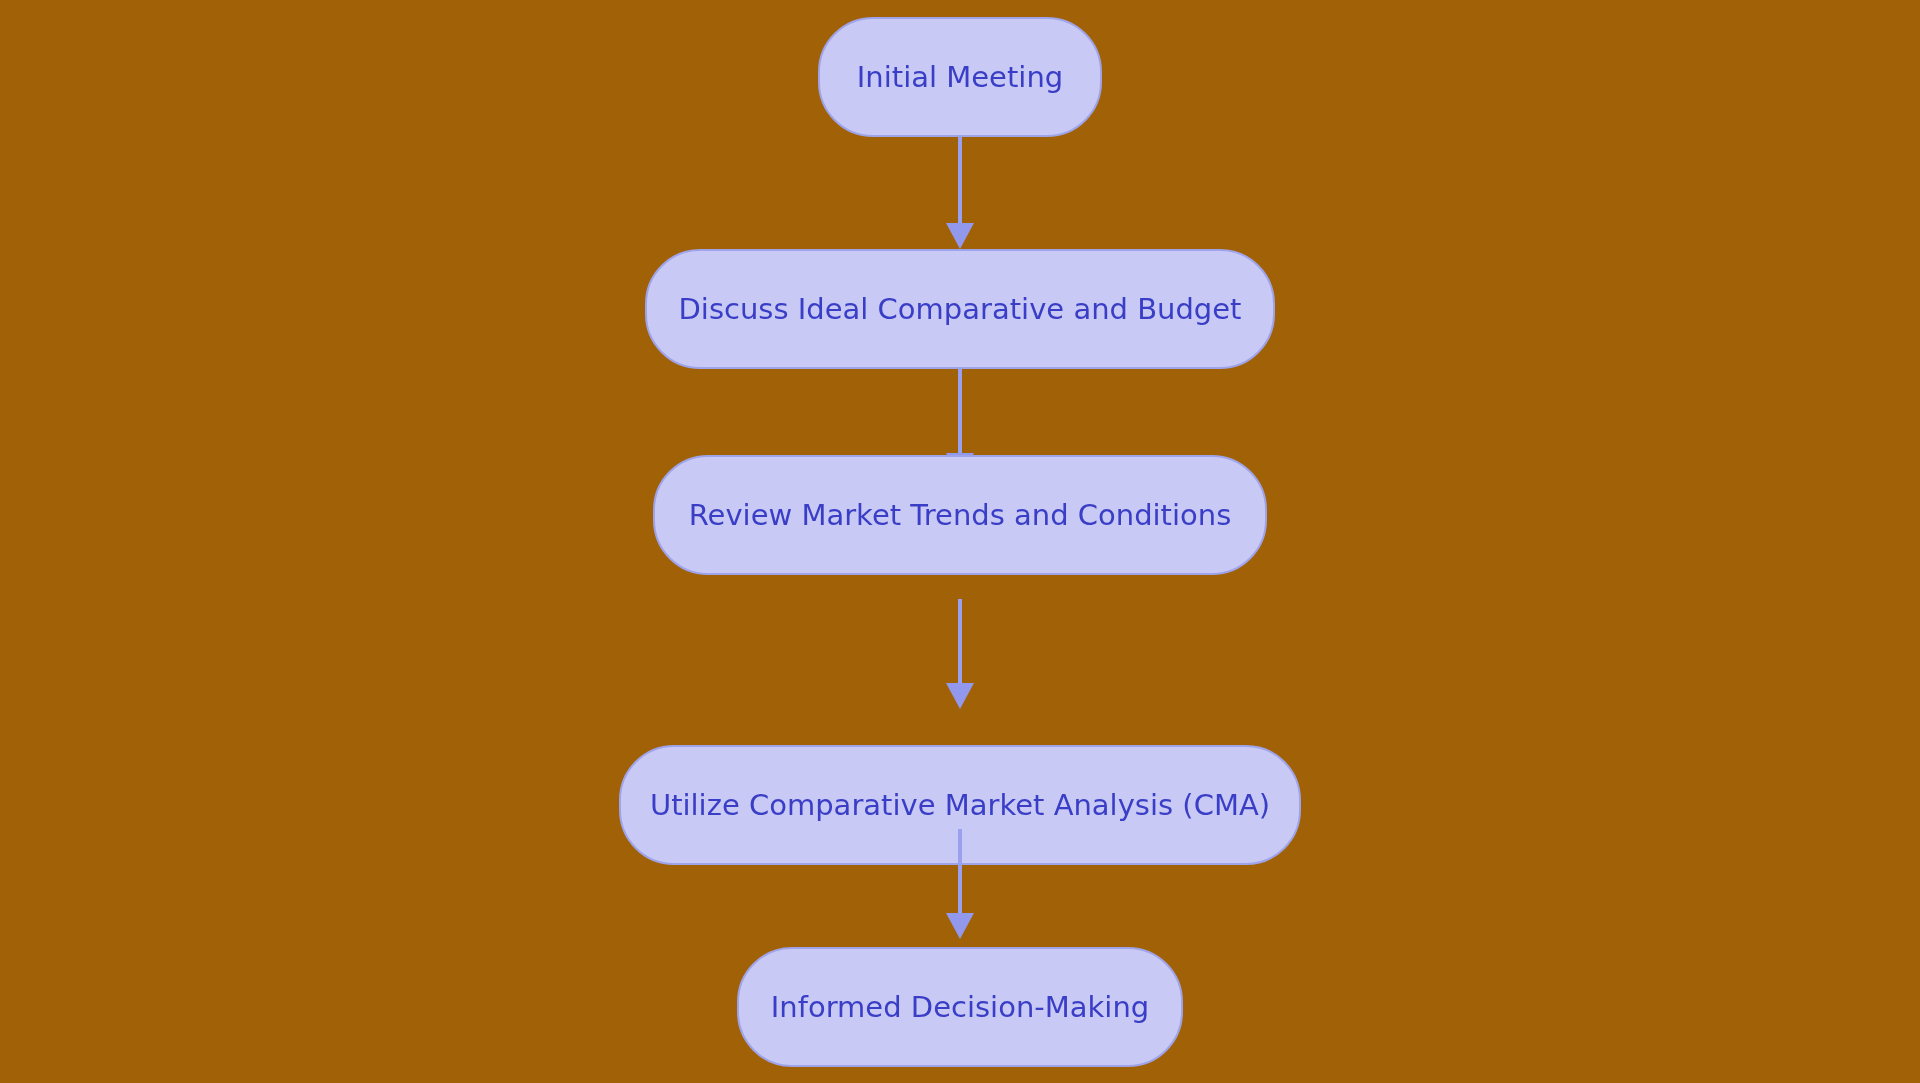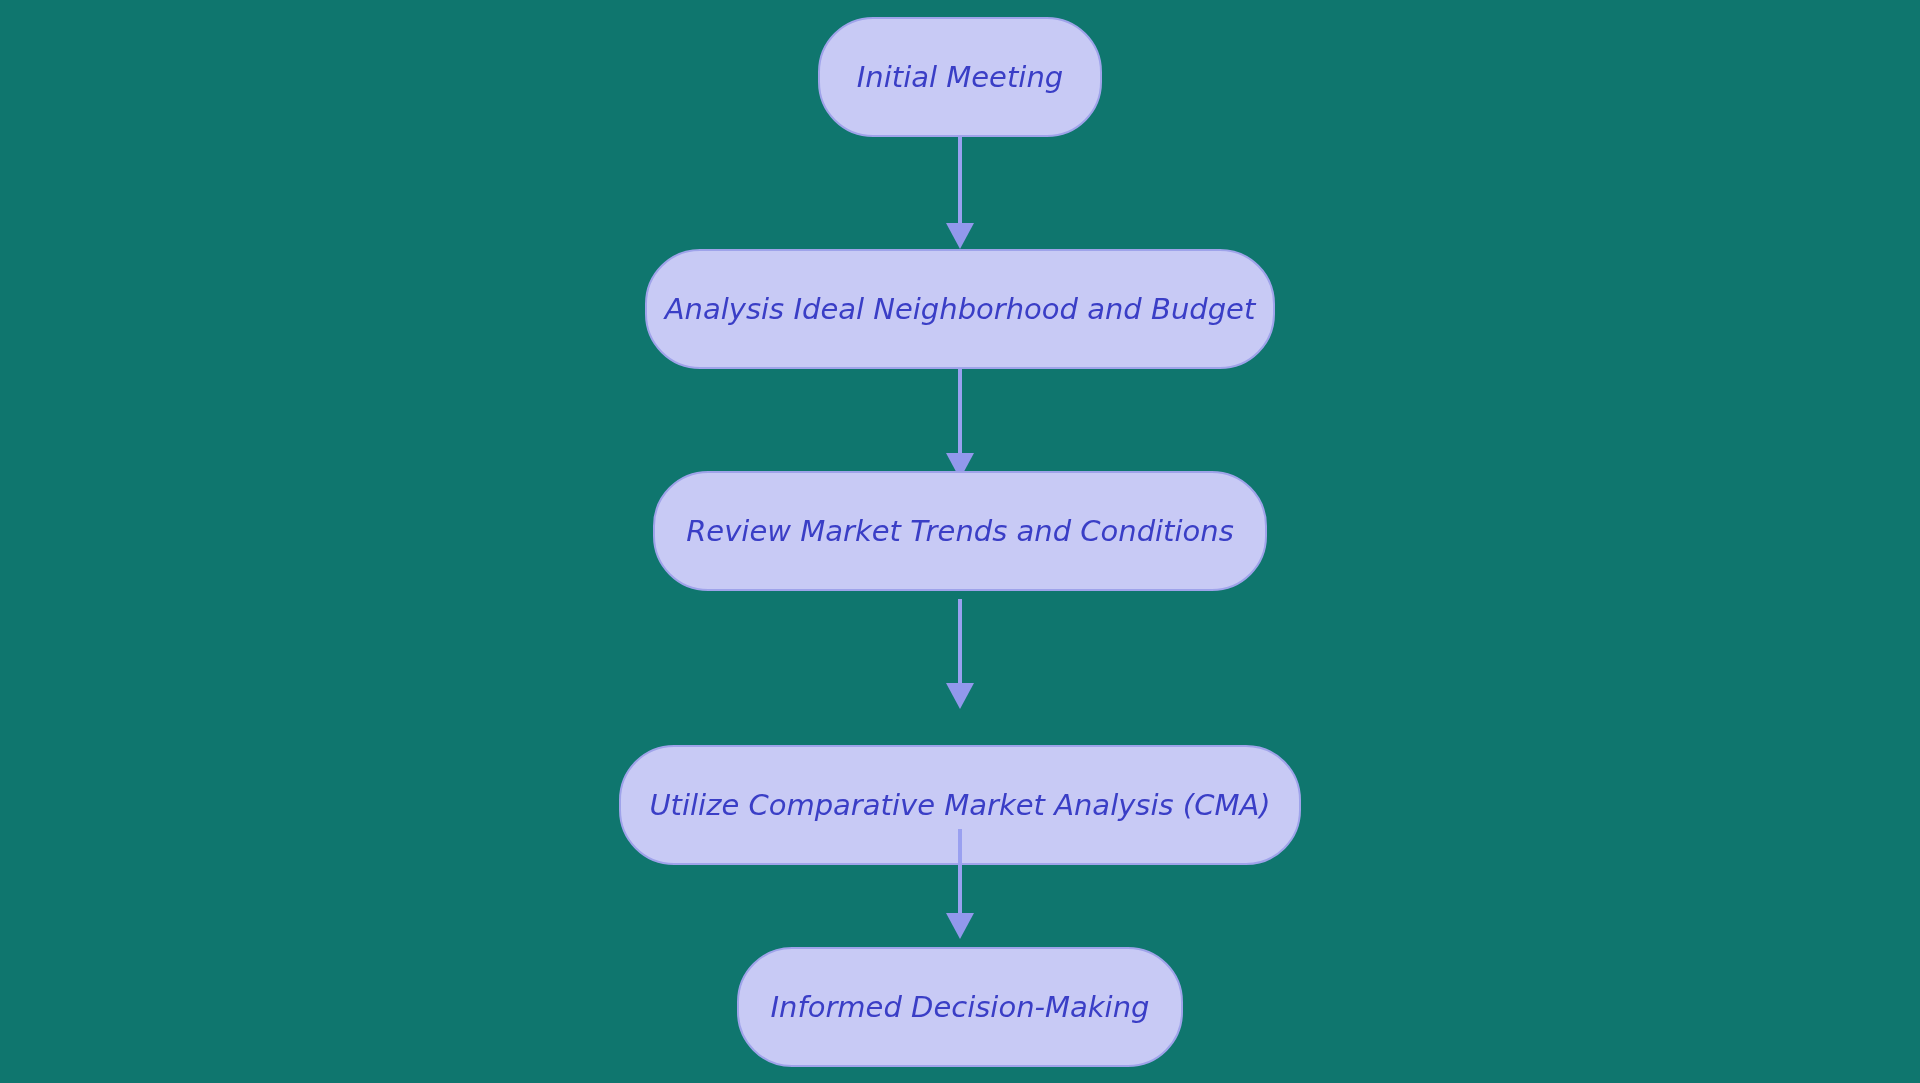--- a/index.html
+++ b/index.html
@@ -10,42 +10,41 @@
   body {
     width: 1920px;
     height: 1083px;
     overflow: hidden;
     font-family: "DejaVu Sans", "Liberation Sans", sans-serif;
   }
   .canvas {
     position: relative;
     width: 1920px;
     height: 1083px;
-    background: #0f766e;
-    font-style: italic;
+    background: #a16207;
   }
   .node {
     position: absolute;
     left: 50%;
     transform: translateX(-50%);
     height: 120px;
     box-sizing: border-box;
     background: #c8caf5;
     border: 2px solid #9fa3ea;
     border-radius: 55px;
     display: flex;
     align-items: center;
     justify-content: center;
     color: #3a3ec6;
     font-size: 29px;
     white-space: nowrap;
   }
   .n1 { top: 17px;  width: 284px; }
   .n2 { top: 249px; width: 630px; }
-  .n3 { top: 471px; width: 614px; }
+  .n3 { top: 455px; width: 614px; }
   .n4 { top: 745px; width: 682px; }
   .n5 { top: 939px; width: 446px; margin-top: 8px; }
 
   .arrow {
     position: absolute;
     left: 50%;
     transform: translateX(-50%);
     width: 30px;
   }
   .a1 { top: 137px; height: 112px; }
@@ -85,21 +84,21 @@
   <div class="node n1">
     <span class="node-label">Initial Meeting</span>
   </div>
 
   <div class="arrow a1">
     <div class="arrow-line"></div>
     <div class="arrow-head"></div>
   </div>
 
   <div class="node n2">
-    <span class="node-label">Analysis Ideal Neighborhood and Budget</span>
+    <span class="node-label">Discuss Ideal Comparative and Budget</span>
   </div>
 
   <div class="arrow a2">
     <div class="arrow-line"></div>
     <div class="arrow-head"></div>
   </div>
 
   <div class="node n3">
     <span class="node-label">Review Market Trends and Conditions</span>
   </div>

